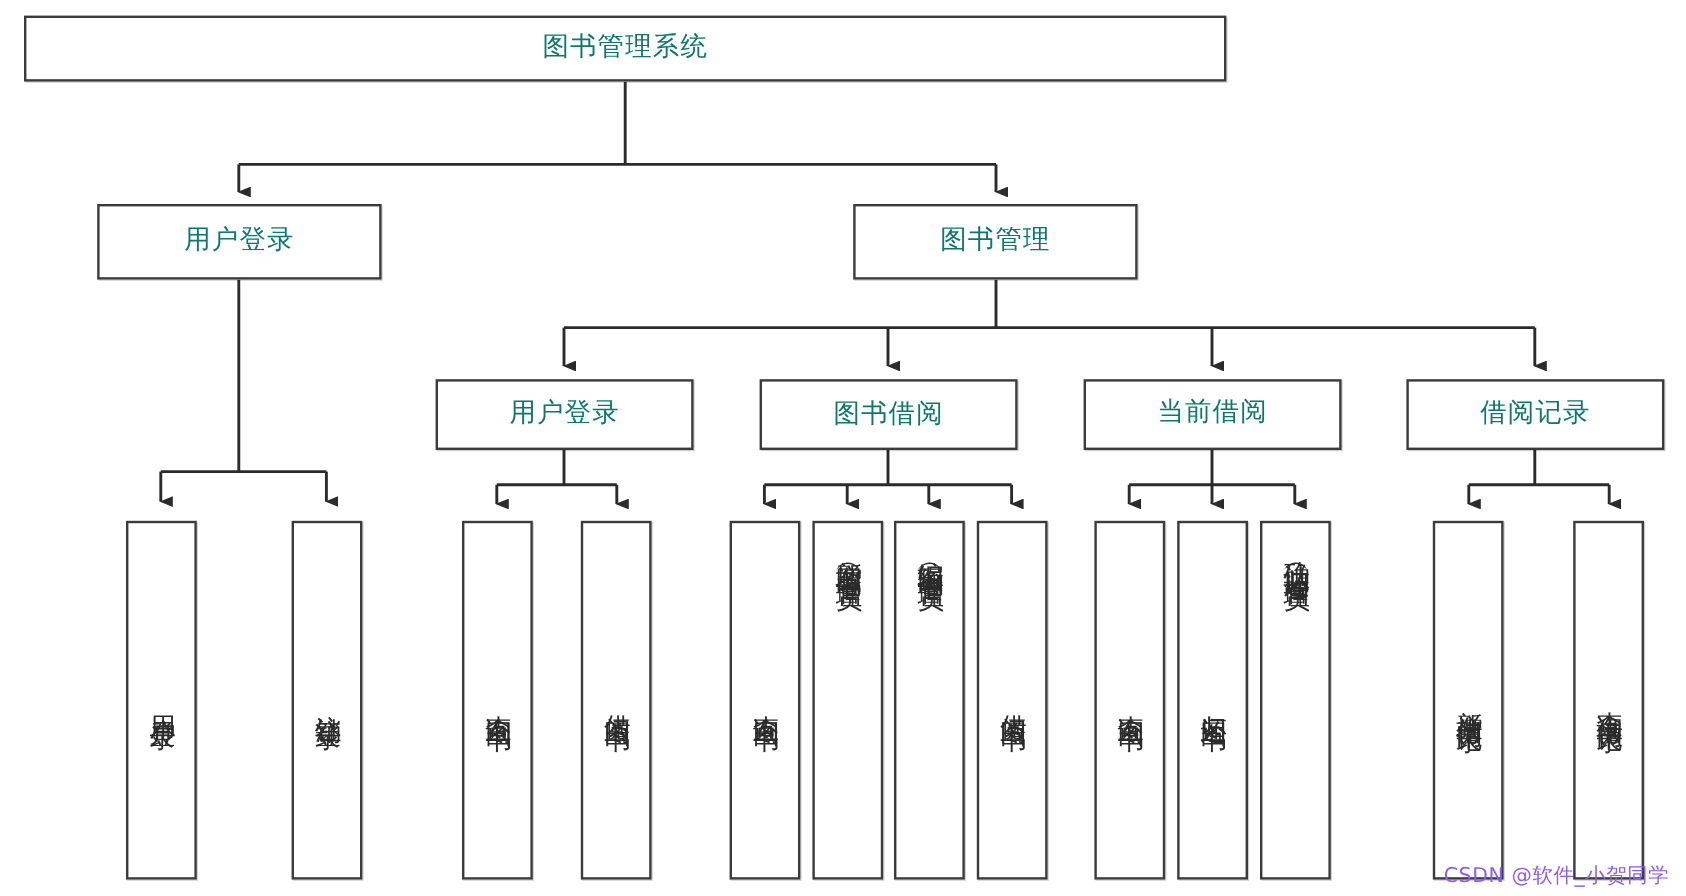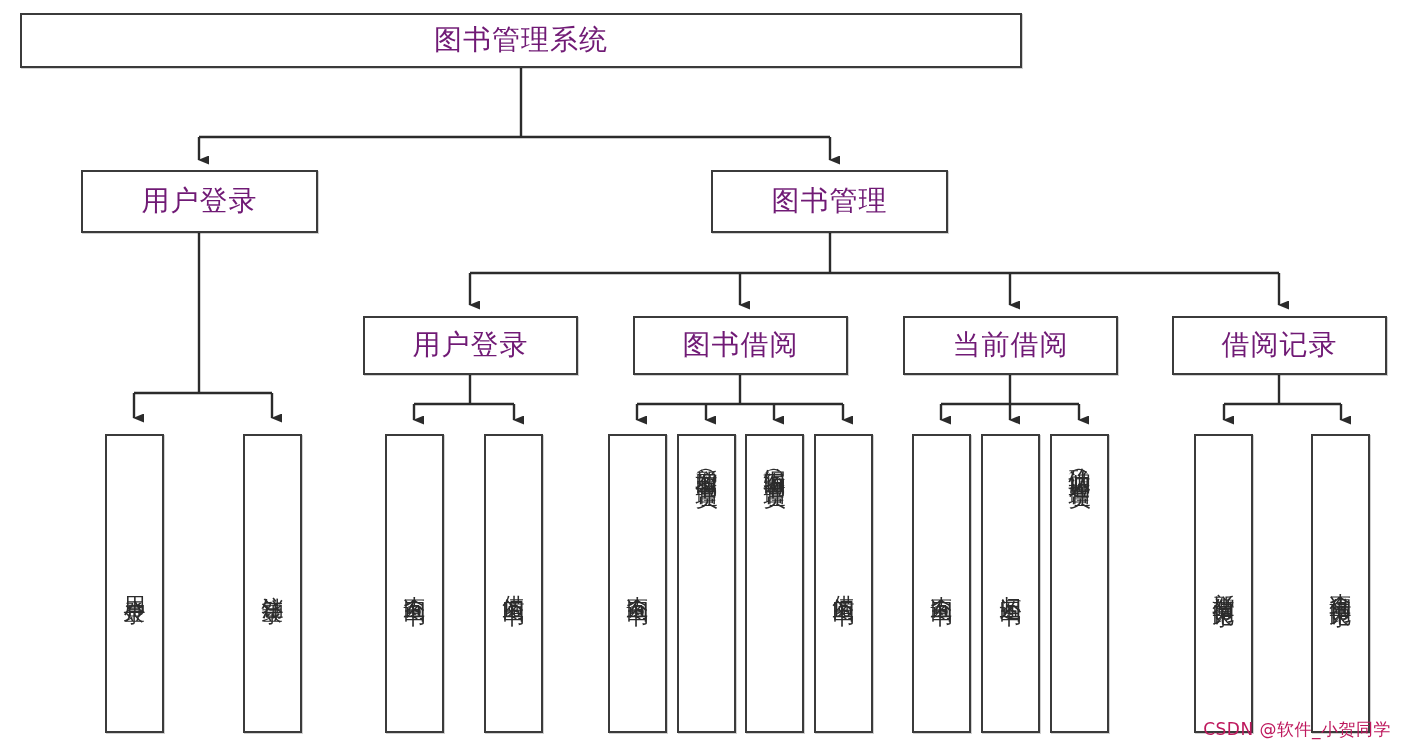--- a/index.html
+++ b/index.html
@@ -32,22 +32,22 @@
     box-sizing: border-box;
     background: #ffffff;
     border: 2px solid #3b3b3b;
     box-shadow: 1px 1px 0 rgba(0,0,0,0.18);
     display: flex;
     align-items: center;
     justify-content: center;
     overflow: hidden;
   }
   .node-label-h {
-    font-size: 28px;
-    color: #701a75;
+    font-size: 22px;
+    color: #0f766e;
     line-height: 1.1;
     white-space: nowrap;
     letter-spacing: 1px;
   }
   .node-label-v {
     font-size: 22px;
     color: #2b2b2b;
     writing-mode: vertical-rl;
     text-orientation: upright;
     letter-spacing: 3px;
@@ -62,21 +62,21 @@
   }
   .leaf-box.centered {
     align-items: center;
     padding-top: 0;
   }
   .watermark {
     position: absolute;
     right: 14px;
     bottom: 6px;
     font-size: 17px;
-    color: #be185d;
+    color: #8b5cf6;
     white-space: nowrap;
     letter-spacing: 0.5px;
     pointer-events: none;
   }
 </style>
 </head>
 <body>
 
 <div id="diagram-root">
 
@@ -152,21 +152,21 @@
   <div class="node-box" style="left:711px; top:170px; width:237px; height:63px;">
     <span class="node-label-h">图书管理</span>
   </div>
 
   <div class="node-box" style="left:363px; top:316px; width:215px; height:59px;">
     <span class="node-label-h">用户登录</span>
   </div>
   <div class="node-box" style="left:633px; top:316px; width:215px; height:59px;font-family:Liberation Serif, serif;">
     <span class="node-label-h">图书借阅</span>
   </div>
-  <div class="node-box" style="left:903px; top:316px; width:215px; height:59px;">
+  <div class="node-box" style="left:903px; top:316px; width:215px; height:59px;font-family:Liberation Mono, monospace;">
     <span class="node-label-h">当前借阅</span>
   </div>
   <div class="node-box" style="left:1172px; top:316px; width:215px; height:59px;justify-content:center;">
     <span class="node-label-h">借阅记录</span>
   </div>
 
   <div class="node-box leaf-box centered" style="left:105px; top:434px; width:59px; height:299px;">
     <span class="node-label-v">用户登录</span>
   </div>
   <div class="node-box leaf-box centered" style="left:243px; top:434px; width:59px; height:299px;">

